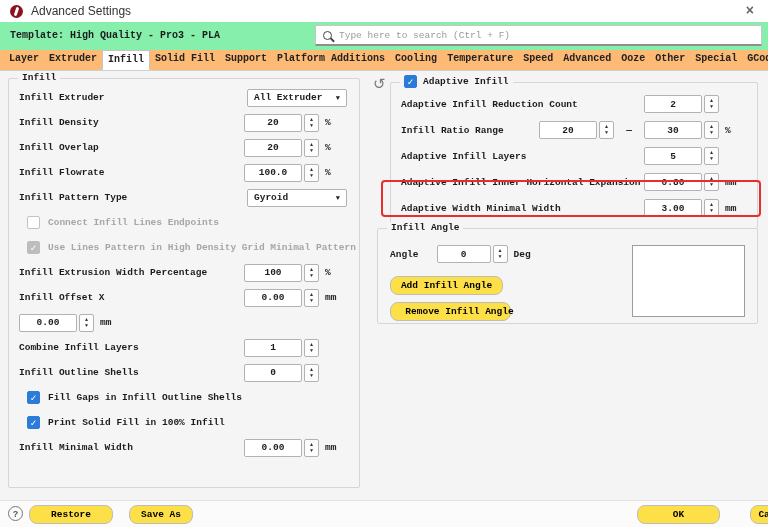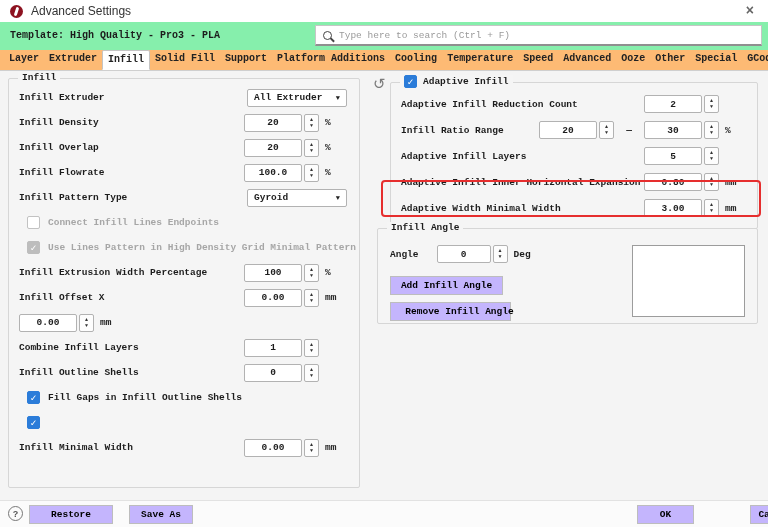--- a/index.html
+++ b/index.html
@@ -88,36 +88,36 @@
   .adaptive-rows { padding-top:8px; }
 
   .highlight-rect { position:absolute; left:381px; top:109px; width:380px; height:37px;
     border:2px solid #e62e2e; border-radius:4px; pointer-events:none; z-index:30; }
 
   
   .angle-row { position:absolute; left:12px; top:16px; display:flex; align-items:center; }
   .angle-row .lbl { flex:none; margin-right:18px; }
   .angle-row .spin .box { width:54px; }
   .btn { display:inline-flex; align-items:center; justify-content:center; height:19px;
-    background:#c4b5fd; border:1px solid #bdbdbd; border-radius:0; padding:0 10px;
+    background:#fde047; border:1px solid #bdbdbd; border-radius:8px; padding:0 10px;
     font-family:inherit; font-size:9.5px; font-weight:bold; cursor:pointer; white-space:nowrap; }
   .btn-add    { position:absolute; left:12px; top:47px; width:113px; }
   .btn-remove { position:absolute; left:12px; top:73px; width:121px;padding-left:28px; }
   .angle-list { position:absolute; right:12px; top:16px; width:113px; height:72px;
     background:#fff; border:1px solid #9c9c9c; }
 
   
   .footer { position:absolute; left:0; top:500px; width:768px; height:27px;
     background:#fbfbfb; border-top:1px solid #e2e2e2; }
   .help { position:absolute; left:8px; top:5px; width:15px; height:15px; border:1.5px solid #777;
     border-radius:50%; display:flex; align-items:center; justify-content:center; font-size:9px;
     color:#555; cursor:pointer; font-family:"Liberation Sans",sans-serif; }
   .btn-restore { position:absolute; left:29px;  top:4px; width:84px; }
   .btn-saveas  { position:absolute; left:129px; top:4px; width:64px; }
-  .btn-ok      { position:absolute; left:637px; top:4px; width:57px; }
+  .btn-ok      { position:absolute; left:637px; top:4px; width:83px; }
   .btn-cancel  { position:absolute; left:750px; top:4px; width:51px; }
 </style>
 </head>
 <body>
 
 <div class="titlebar">
   <span class="app-icon"></span>
   <span>Advanced Settings</span>
 </div>
 <span class="close-x">×</span>
@@ -260,20 +260,21 @@
             </span>
         </span>
         <span class="unit"></span>
       </div>
       <div class="cbrow">
         <span class="cb checked"></span>
         <span class="lbl">Fill Gaps in Infill Outline Shells</span>
       </div>
       <div class="cbrow">
         <span class="cb checked"></span>
+        <span class="lbl">Print Solid Fill in 100% Infill</span>
       </div>
       <div class="lrow">
         <span class="lbl">Infill Minimal Width</span>
         <span class="spin">
           <span class="box">0.00</span>
           <span class="btns">
               <span>▲</span>
               <span>▼</span>
             </span>
         </span>

